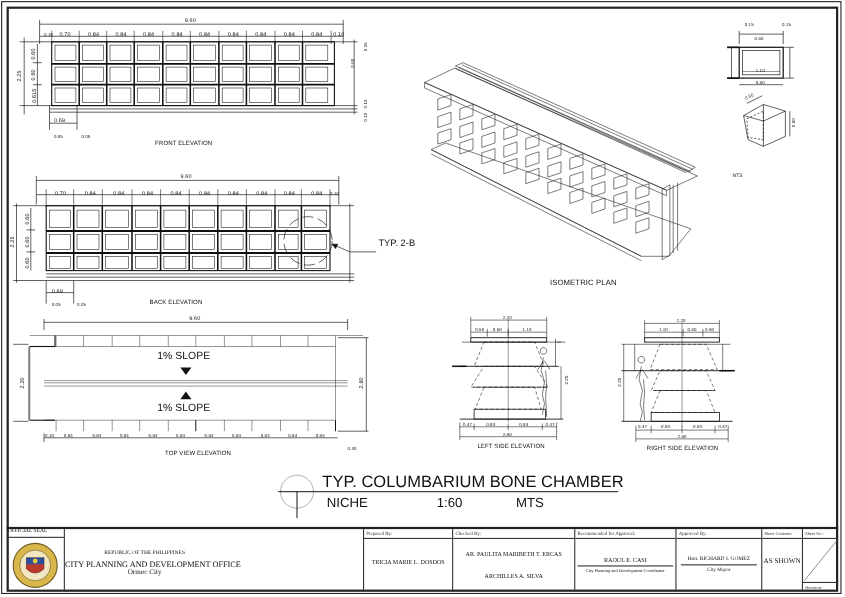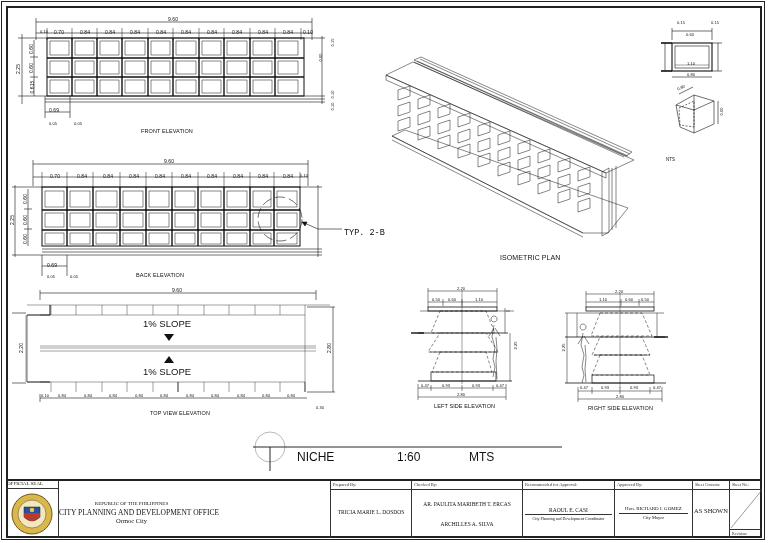--- a/index.html
+++ b/index.html
@@ -422,21 +422,21 @@
   <span class="lbl" style="left:258px;top:173px;">0.84</span>
   <span class="lbl" style="left:283px;top:173px;">0.84</span>
   <span class="lbl" style="left:300px;top:173px;font-size:4px;">0.10</span>
   <span class="lbl" style="left:7px;top:217px;transform:rotate(-90deg);">2.25</span>
   <span class="lbl" style="left:20px;top:196px;transform:rotate(-90deg);">0.60</span>
   <span class="lbl" style="left:20px;top:217px;transform:rotate(-90deg);">0.60</span>
   <span class="lbl" style="left:20px;top:236px;transform:rotate(-90deg);">0.60</span>
   <span class="lbl" style="left:47px;top:262px;">0.69</span>
   <span class="lbl" style="left:47px;top:274px;font-size:4px;">0.05</span>
   <span class="lbl" style="left:70px;top:274px;font-size:4px;">0.05</span>
-  <span class="lbl-big" style="left:344px;top:228px;font-family:Liberation Mono, monospace;">TYP. 2-B</span>
+  <span class="lbl-big" style="left:344px;top:216px;">TYP. 2-B</span>
   <span class="lbl" style="left:136px;top:272px;font-size:5.5px;">BACK ELEVATION</span>
 
   <span class="lbl" style="left:172px;top:287px;">9.60</span>
   <span class="lbl-big" style="left:143px;top:318px;font-size:9.5px;">1% SLOPE</span>
   <span class="lbl-big" style="left:143px;top:366px;font-size:9.5px;">1% SLOPE</span>
   <span class="lbl" style="left:16px;top:345px;transform:rotate(-90deg);">2.20</span>
   <span class="lbl" style="left:324px;top:345px;transform:rotate(-90deg);">2.80</span>
   <span class="lbl" style="left:41px;top:393px;font-size:4px;">0.10</span>
   <span class="lbl" style="left:58px;top:393px;font-size:4px;">0.84</span>
   <span class="lbl" style="left:84px;top:393px;font-size:4px;">0.84</span>
@@ -479,20 +479,21 @@
 
   <span class="lbl" style="left:677px;top:20px;font-size:4px;">0.15</span>
   <span class="lbl" style="left:686px;top:32px;font-size:4px;">0.60</span>
   <span class="lbl" style="left:711px;top:20px;font-size:4px;">0.15</span>
   <span class="lbl" style="left:687px;top:61px;font-size:4px;">1.10</span>
   <span class="lbl" style="left:687px;top:72px;font-size:4px;">0.80</span>
   <span class="lbl" style="left:677px;top:85px;font-size:4px;transform:rotate(-25deg);">0.60</span>
   <span class="lbl" style="left:717px;top:109px;font-size:4px;transform:rotate(-90deg);">0.60</span>
   <span class="ntx" style="left:666px;top:157px;">NTS</span>
 
+  <div class="title-main">TYP. COLUMBARIUM BONE CHAMBER</div>
   <div class="title-scale" style="left:297px;">NICHE</div>
   <div class="title-scale" style="left:397px;">1:60</div>
   <div class="title-scale" style="left:469px;">MTS</div>
 
   <div class="tb">
 
     <div class="cell" style="left:0;top:0;width:52px;height:57px;border-left:none;">
       <div style="position:absolute;left:0;top:0;width:52px;height:8px;border-bottom:1px solid #333;font-size:5px;padding-left:1px;box-sizing:border-box;">OFFICIAL SEAL</div>
       <svg class="seal" viewBox="0 0 44 46">
         <circle cx="22" cy="23" r="20" fill="#d9b74a" stroke="#6b5a1f" stroke-width="1"></circle>

